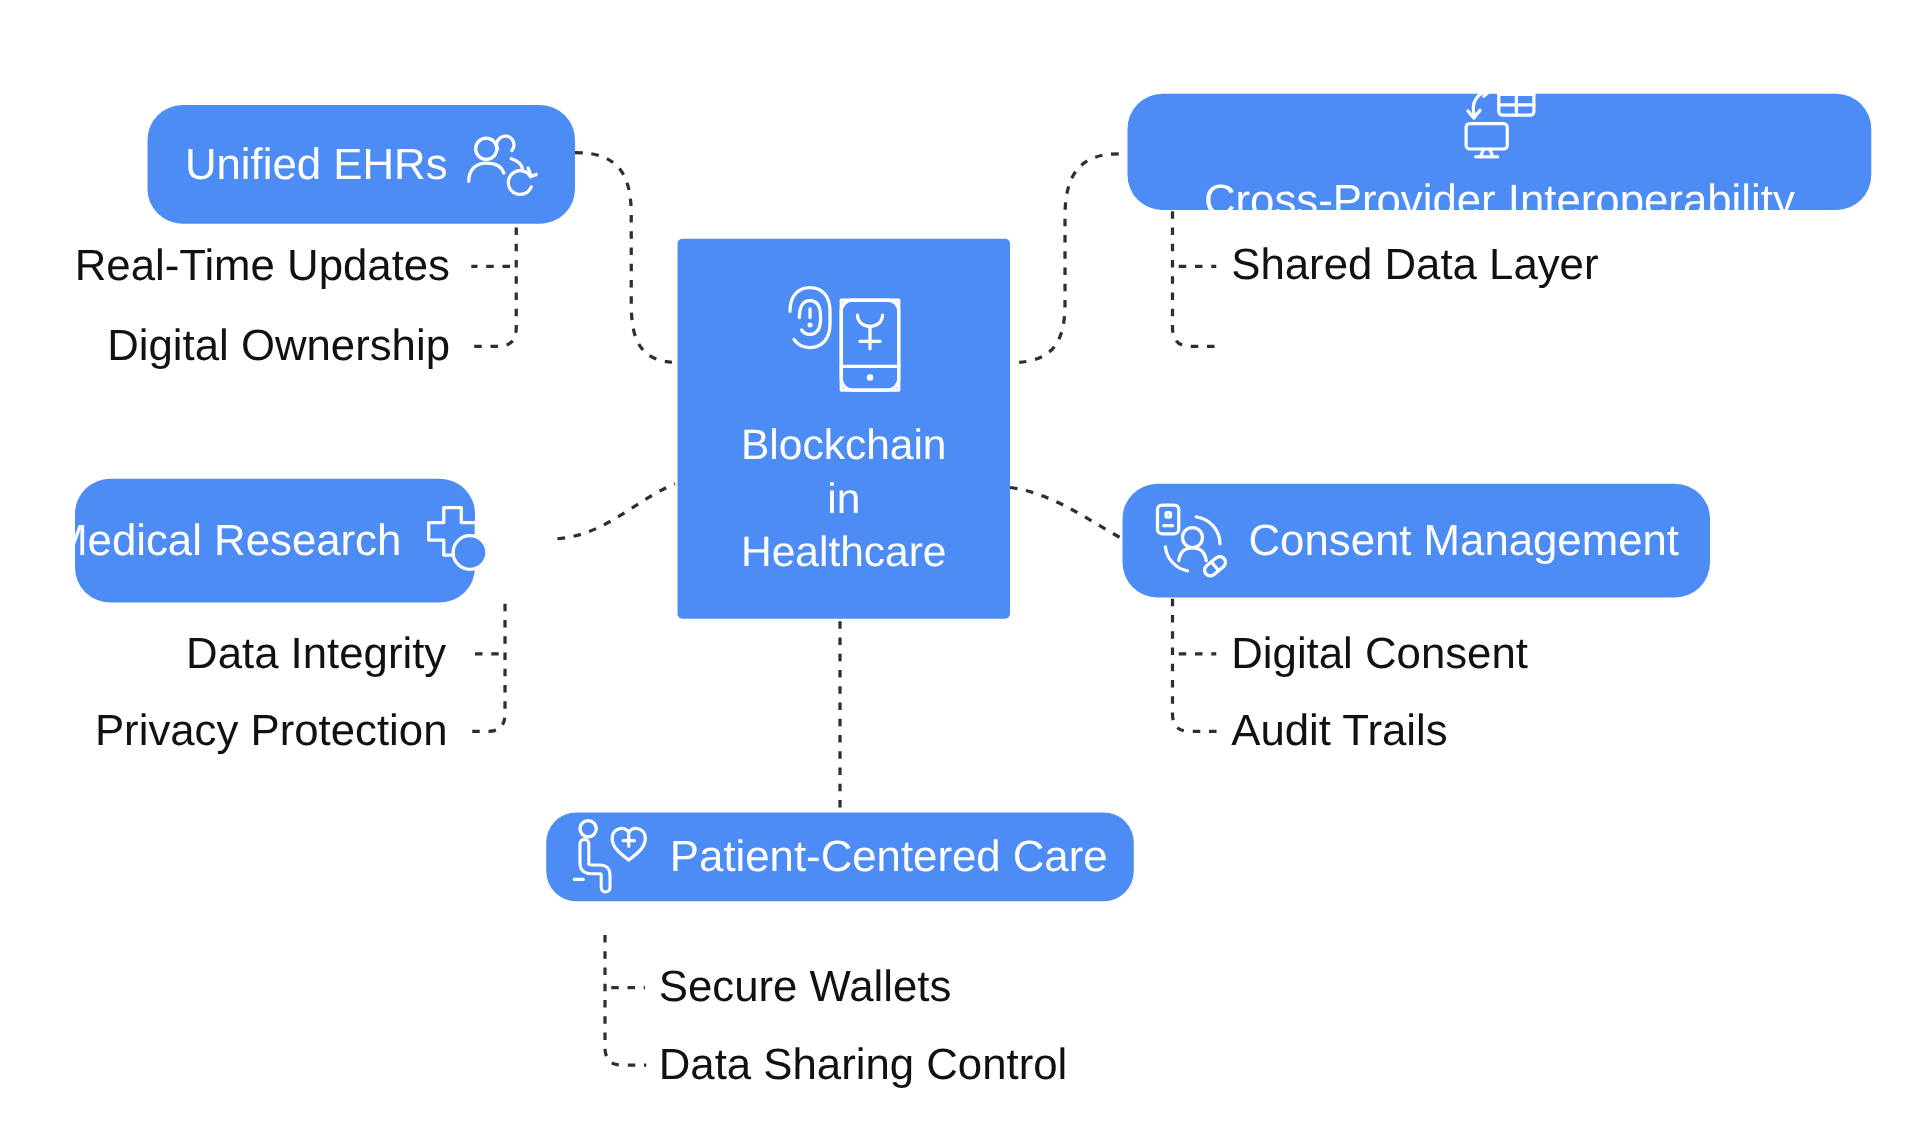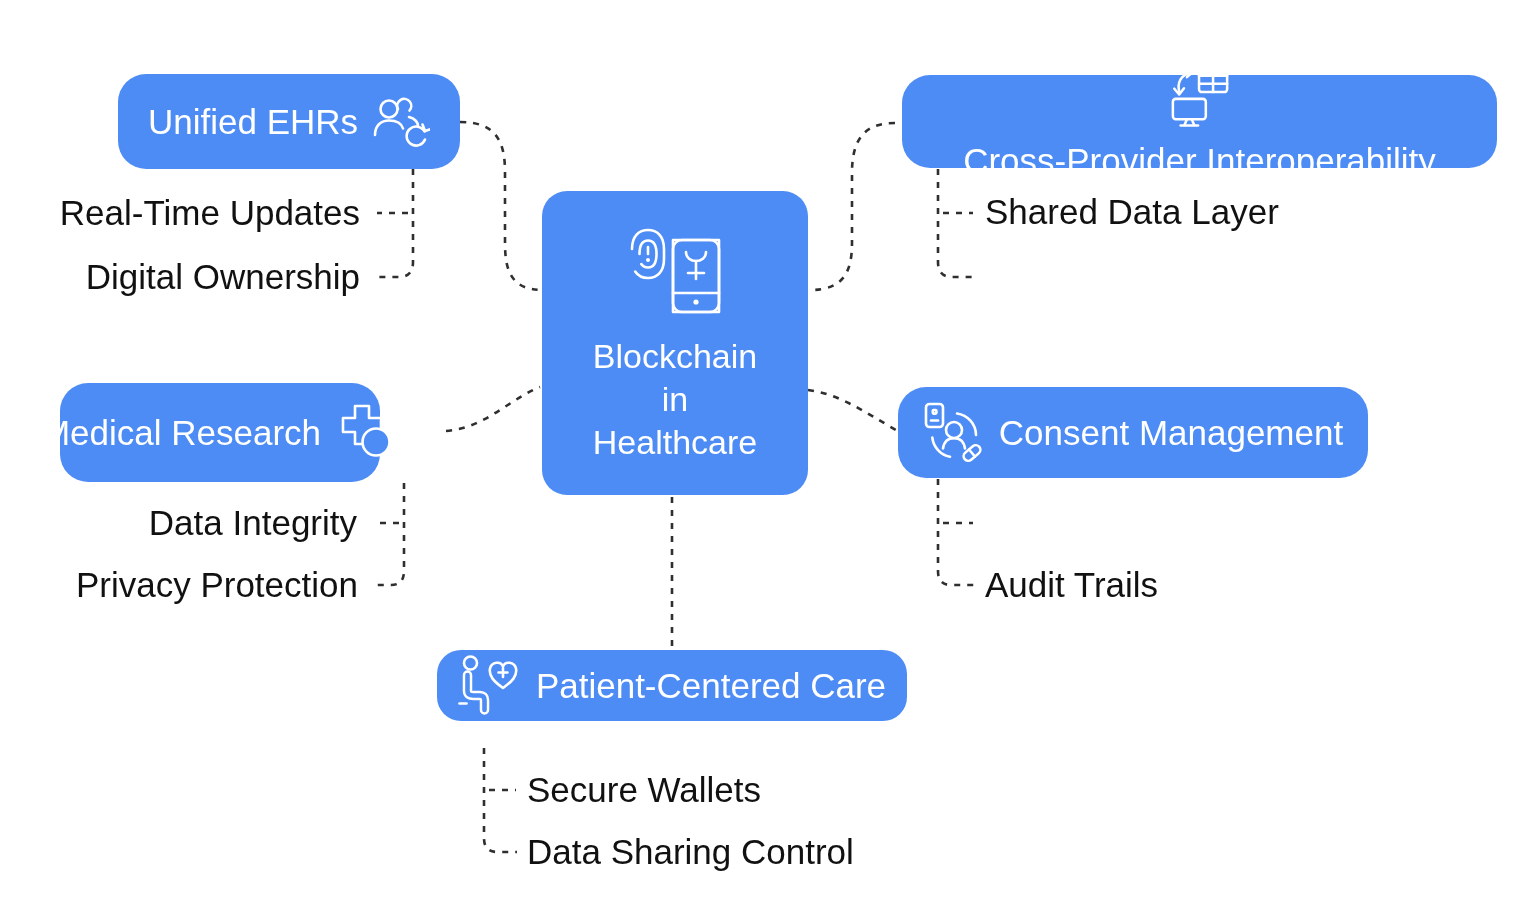--- a/index.html
+++ b/index.html
@@ -38,33 +38,33 @@
     gap:14px;
     white-space:nowrap;
   }
   .node .icon{flex:0 0 auto;display:block;}
   .node .icon svg{display:block;}
   .icon-stroke{fill:none;stroke:#ffffff;stroke-width:2.6;stroke-linecap:round;stroke-linejoin:round;}
   .icon-fill-occlude{fill:var(--blue);stroke:#ffffff;stroke-width:2.6;stroke-linecap:round;stroke-linejoin:round;}
   .icon-dot{fill:#ffffff;stroke:none;}
   .center-node{
     left:542px;top:191px;width:266px;height:304px;
-    border-radius:25px;
+    border-radius:4px;
     flex-direction:column;
     justify-content:flex-start;
     padding-top:36px;
     gap:12px;
     font-size:34px;
   }
   .center-label{
     white-space:pre-line;
     text-align:center;
     line-height:43px;
   }
-  .node-unified{left:118px;top:74px;width:342px;height:95px;}
+  .node-unified{left:118px;top:84px;width:342px;height:95px;}
   .node-cross{left:902px;top:75px;width:595px;height:93px;flex-direction:column;}
   .node-medical{left:60px;top:383px;width:320px;height:99px;}
   .node-consent{left:898px;top:387px;width:470px;height:91px;}
   .node-patient{left:437px;top:650px;width:470px;height:71px;border-radius:24px;}
   .sub-label{
     position:absolute;
     font-size:35px;
     line-height:42px;
     color:var(--label-text);
     white-space:nowrap;
@@ -213,18 +213,19 @@
     </span>
     <span>Patient-Centered Care</span>
   </div>
 
   <div class="sub-label sub-left" style="right:1176px;top:192px;">Real-Time Updates</div>
   <div class="sub-label sub-left" style="right:1176px;top:256px;">Digital Ownership</div>
   <div class="sub-label sub-left" style="right:1179px;top:502px;">Data Integrity</div>
   <div class="sub-label sub-left" style="right:1178px;top:564px;">Privacy Protection</div>
 
   <div class="sub-label" style="left:985px;top:191px;">Shared Data Layer</div>
+  <div class="sub-label" style="left:985px;top:502px;">Digital Consent</div>
   <div class="sub-label" style="left:985px;top:564px;">Audit Trails</div>
 
   <div class="sub-label" style="left:527px;top:769px;">Secure Wallets</div>
   <div class="sub-label" style="left:527px;top:831px;">Data Sharing Control</div>
 
 </div>
 
 </body></html>

